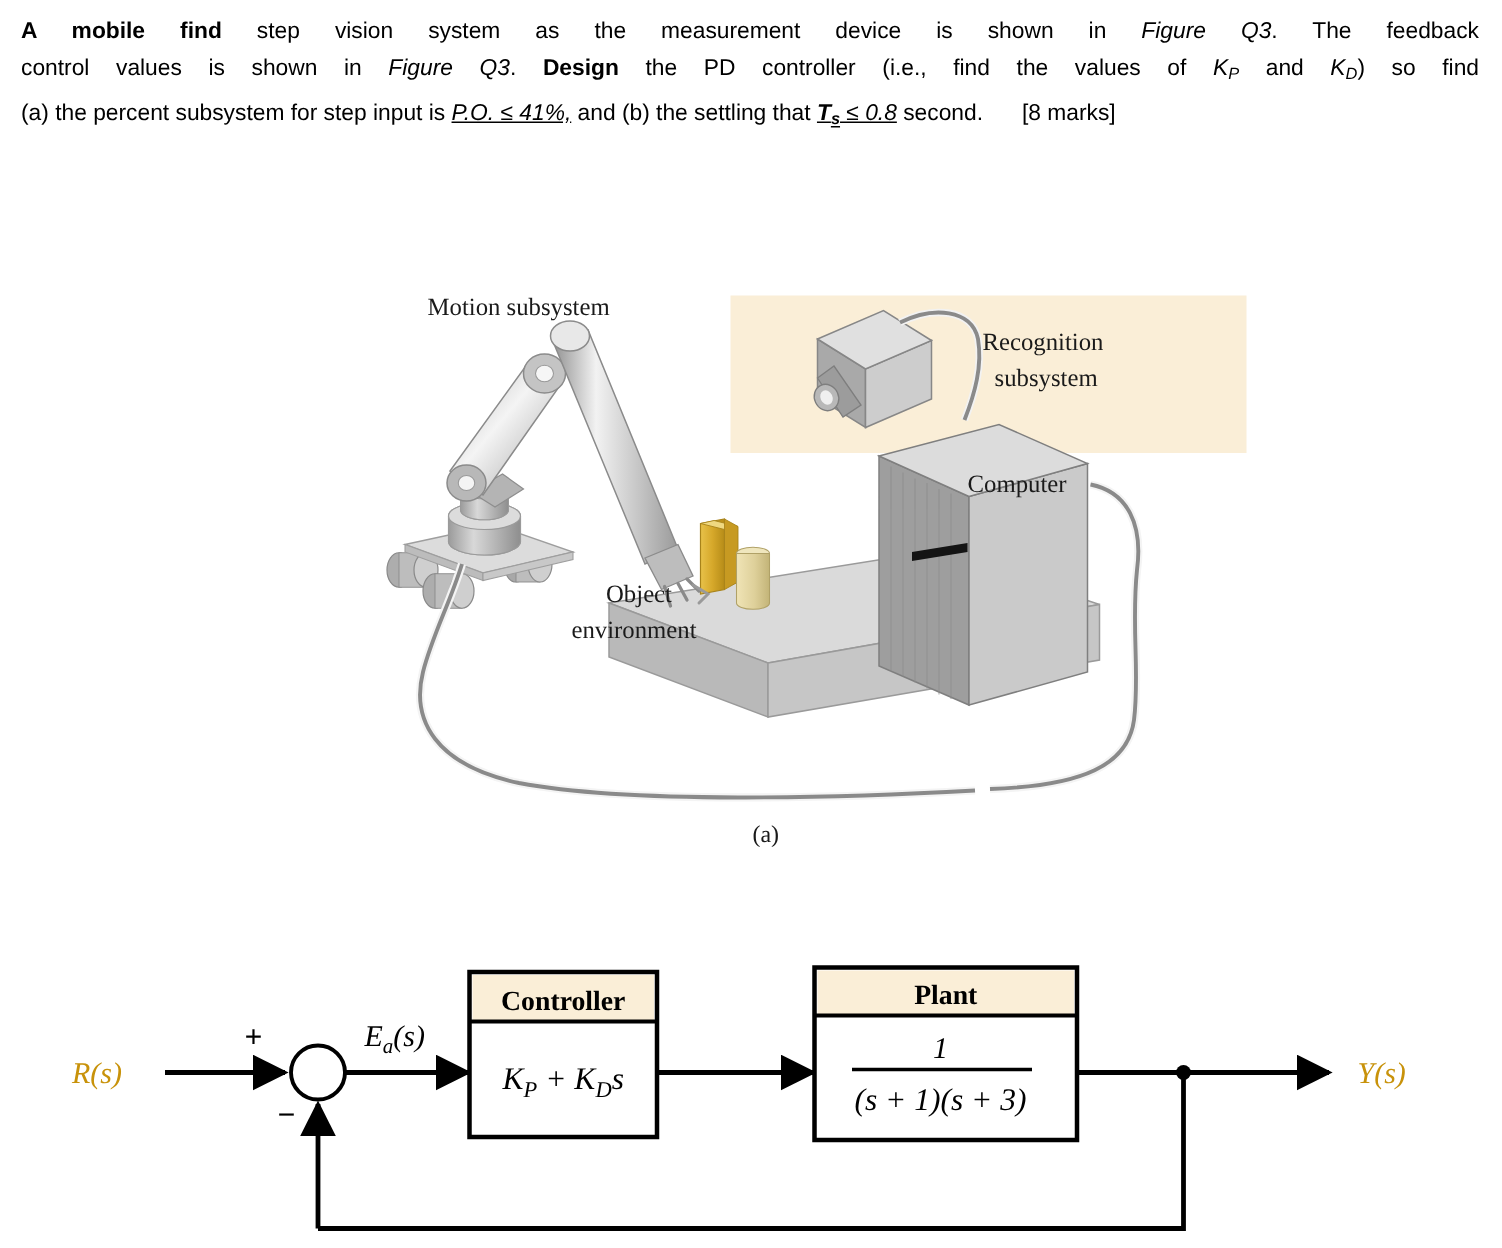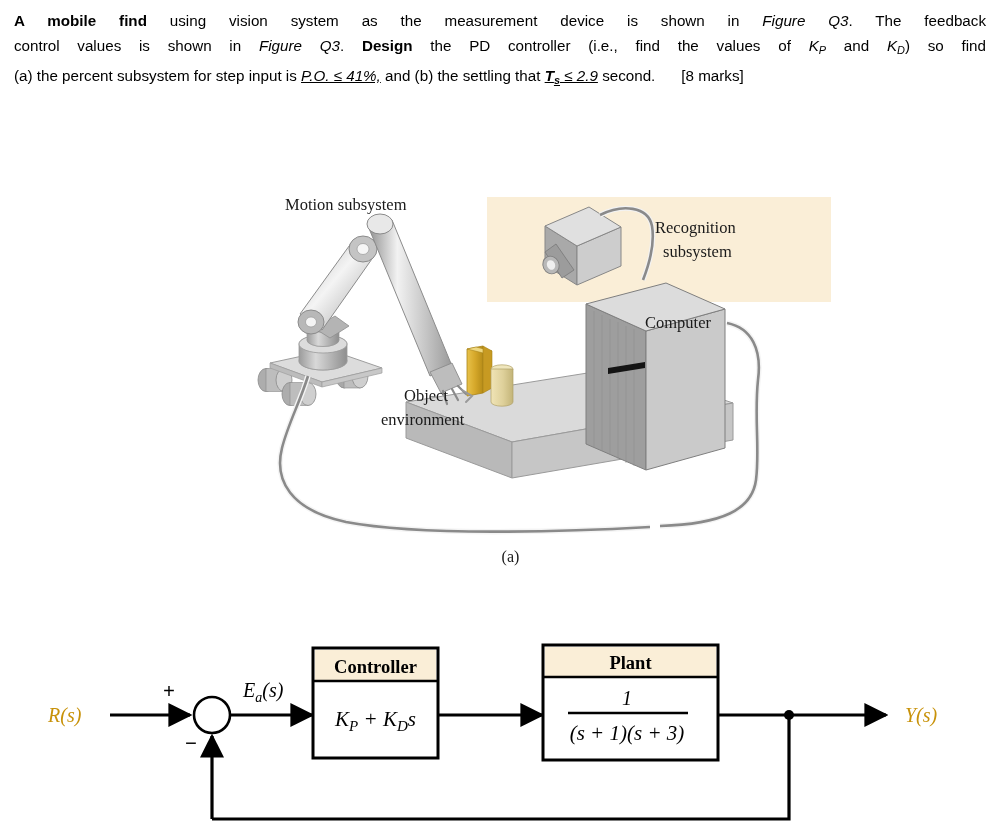--- a/index.html
+++ b/index.html
@@ -97,23 +97,23 @@
   .bd-math {
     font-family: "Liberation Serif", serif;
     font-style: italic;
     fill: #000;
   }
 </style>
 </head>
 <body>
 
 <div id="question-text">
-  <span class="ln l1"><span class="b">A mobile find</span> <span>using vision system as the measurement device is shown in </span><span class="i">Figure Q3</span><span>. The feedback</span></span>
+  <span class="ln l1"><span class="b">A mobile find</span> <span>step vision system as the measurement device is shown in </span><span class="i">Figure Q3</span><span>. The feedback</span></span>
   <span class="ln l2"><span>control values is shown in </span><span class="i">Figure Q3</span><span>. </span><span class="b">Design</span><span> the PD controller (i.e., find the values of </span><span class="var">K</span><span class="sub">P</span><span> and </span><span class="var">K</span><span class="sub">D</span><span>) so find</span></span>
-  <span class="ln l3"><span>(a)  the percent subsystem for step input is </span><span class="i u">P.O. ≤ 41%,</span><span> and (b) the settling that </span><span class="i u b">T</span><span class="sub u b">s</span><span class="i u"> ≤ 2.9</span><span> second.</span><span class="gap-marks"></span><span>[8 marks]</span></span>
+  <span class="ln l3"><span>(a)  the percent subsystem for step input is </span><span class="i u">P.O. ≤ 41%,</span><span> and (b) the settling that </span><span class="i u b">T</span><span class="sub u b">s</span><span class="i u"> ≤ 0.8</span><span> second.</span><span class="gap-marks"></span><span>[8 marks]</span></span>
 </div>
 
 <div id="figure-a">
 <svg width="1001" height="400" viewBox="0 0 1001 400" xmlns="http://www.w3.org/2000/svg">
   <defs>
     <linearGradient id="armGrad" x1="0" y1="0" x2="1" y2="0">
       <stop offset="0%" stop-color="#8f8f8f"></stop>
       <stop offset="35%" stop-color="#f2f2f2"></stop>
       <stop offset="70%" stop-color="#c4c4c4"></stop>
       <stop offset="100%" stop-color="#9a9a9a"></stop>

